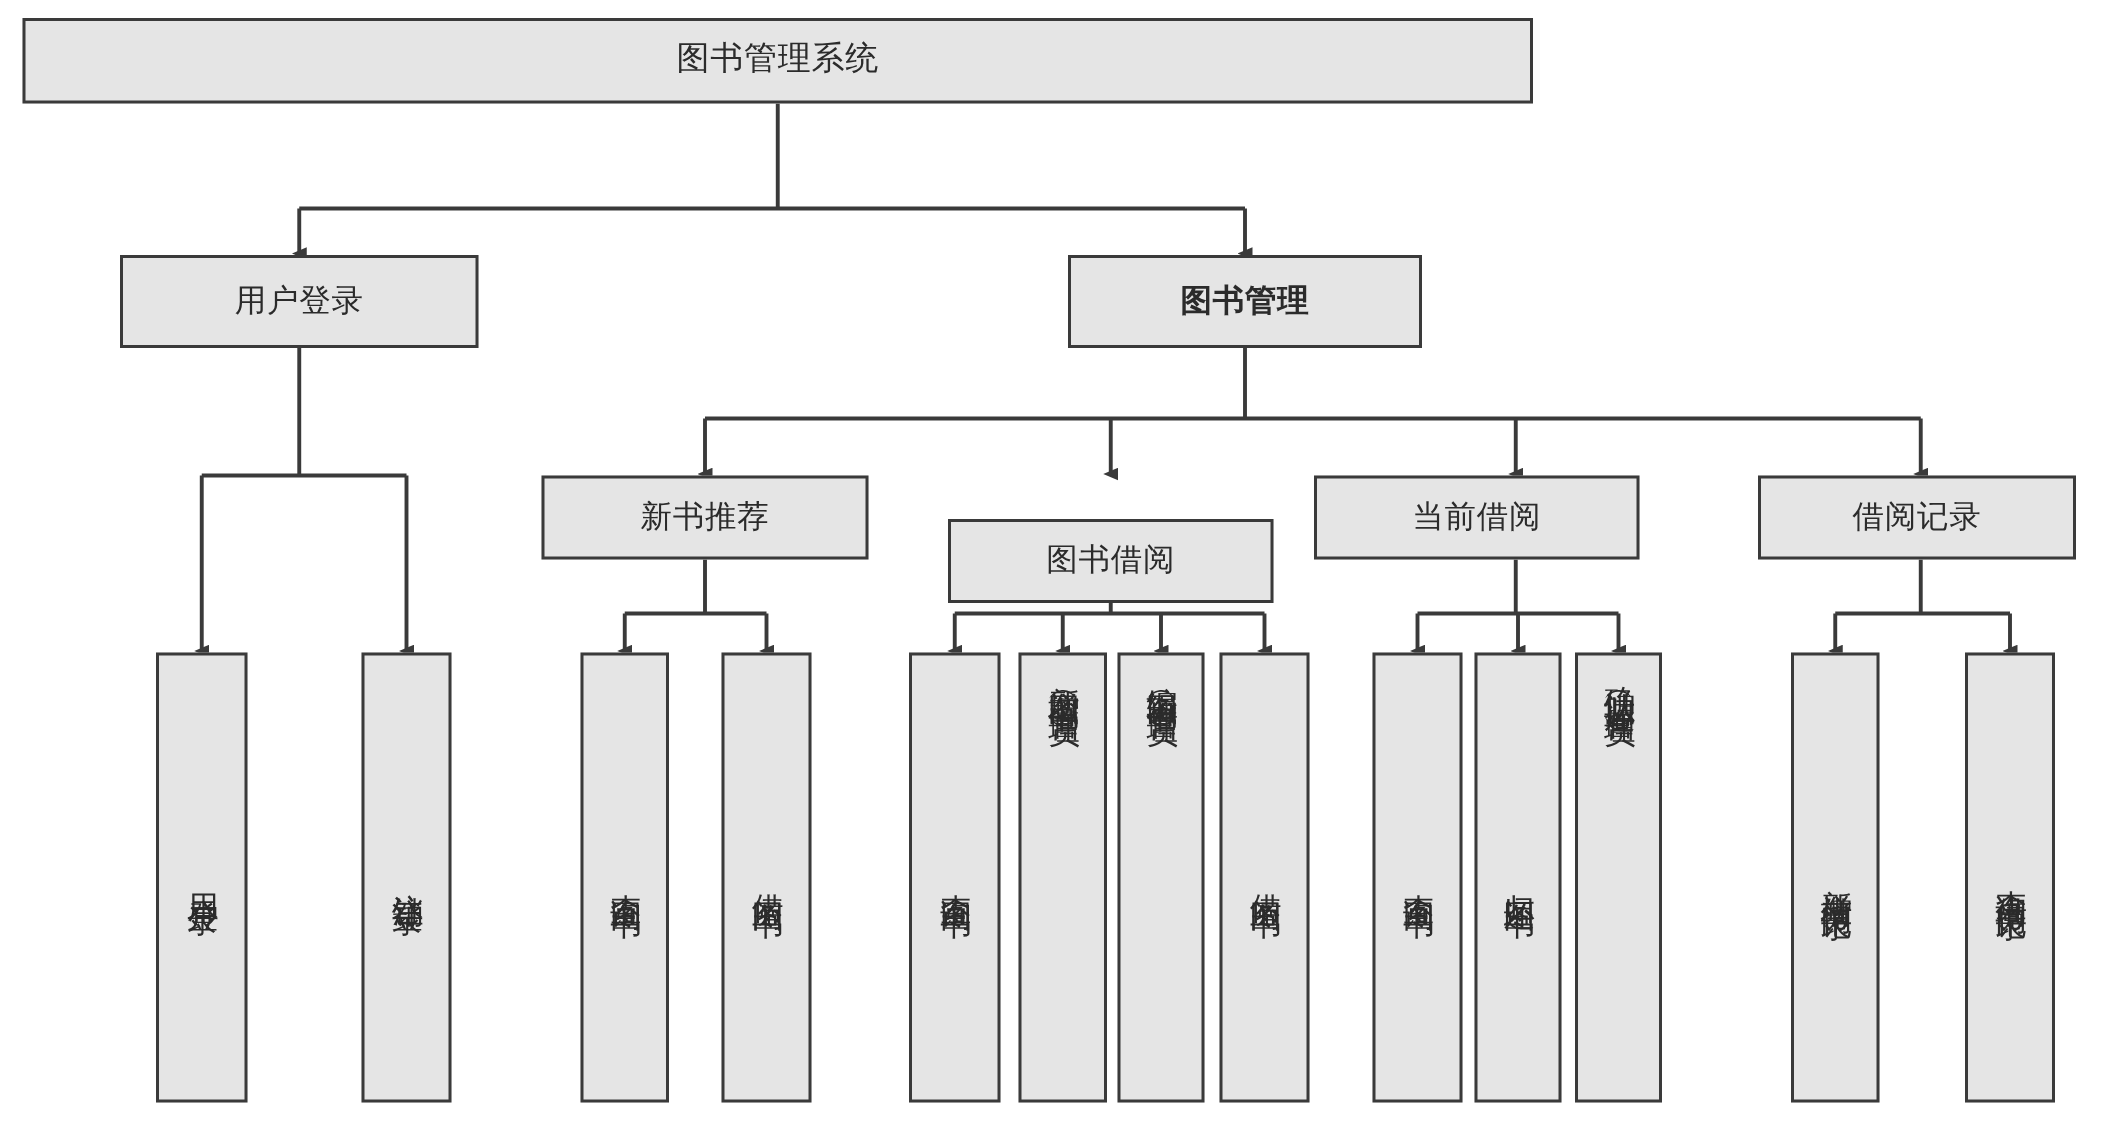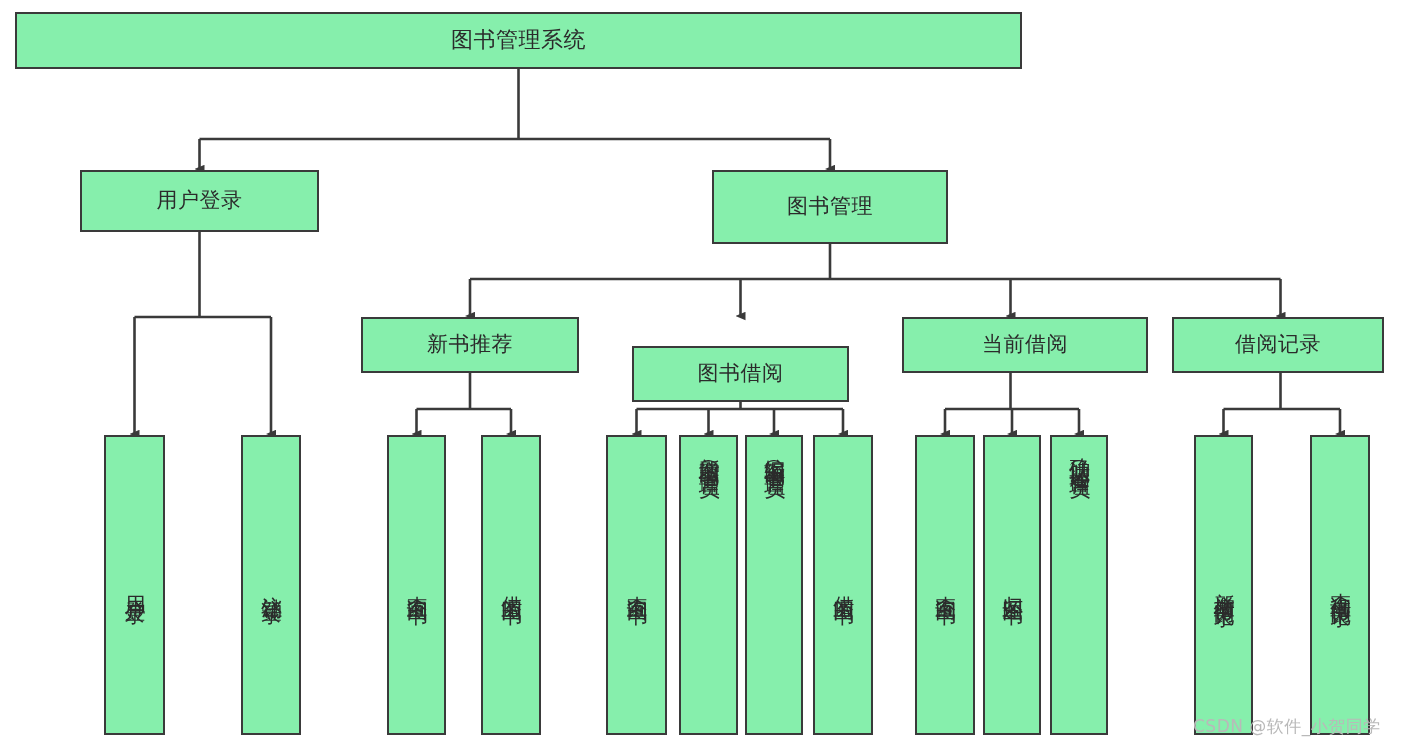--- a/index.html
+++ b/index.html
@@ -23,21 +23,21 @@
     left: 0;
     top: 0;
     width: 1405px;
     height: 747px;
     pointer-events: none;
   }
   .node {
     position: absolute;
     box-sizing: border-box;
     border: 2px solid #3a3a3a;
-    background: #86efac;
+    background: #e5e5e5;
     display: flex;
     align-items: center;
     justify-content: center;
     color: #2b2b2b;
     letter-spacing: 0.5px;
   }
   .node.horiz {
     font-size: 21px;
     line-height: 1.2;
   }
@@ -110,35 +110,34 @@
         <path d="M1280.5,373 L1280.5,409"></path>
         <path d="M1223.5,409 L1340,409"></path>
         <path d="M1223.5,409 L1223.5,434" marker-end="url(#arrowhead)"></path>
         <path d="M1340,409 L1340,434" marker-end="url(#arrowhead)"></path>
       </g>
   </svg>
 
   <div id="nodes-layer">
       <div class="node root horiz" style="left: 15px; top: 12px; width: 1007px; height: 57px;">图书管理系统</div>
       <div class="node horiz" style="left: 80px; top: 170px; width: 239px; height: 62px;">用户登录</div>
-      <div class="node horiz" style="left: 712px; top: 170px; width: 236px; height: 74px;">图书管理</div>
+      <div class="node horiz" style="left: 712px; top: 170px; width: 236px; height: 62px; font-weight: bold;">图书管理</div>
       <div class="node horiz" style="left: 361px; top: 317px; width: 218px; height: 56px;">新书推荐</div>
       <div class="node horiz" style="left: 632px; top: 317px; width: 217px; height: 56px; margin-top: 29px;">图书借阅</div>
-      <div class="node horiz" style="left: 902px; top: 317px; width: 246px; height: 56px;">当前借阅</div>
+      <div class="node horiz" style="left: 876px; top: 317px; width: 217px; height: 56px;">当前借阅</div>
       <div class="node horiz" style="left: 1172px; top: 317px; width: 212px; height: 56px;">借阅记录</div>
       <div class="node vert" style="left: 104px; top: 435px; width: 61px; height: 300px;">用户登录</div>
       <div class="node vert" style="left: 241px; top: 435px; width: 60px; height: 300px;">注销登录</div>
       <div class="node vert" style="left: 387px; top: 435px; width: 59px; height: 300px;">查询图书</div>
       <div class="node vert" style="left: 481px; top: 435px; width: 60px; height: 300px;">借阅图书</div>
       <div class="node vert" style="left: 606px; top: 435px; width: 61px; height: 300px;">查询图书</div>
       <div class="node vert top-align" style="left: 679px; top: 435px; width: 59px; height: 300px;">新增图书（管理员）</div>
       <div class="node vert top-align" style="left: 745px; top: 435px; width: 58px; height: 300px;">编辑图书（管理员）</div>
       <div class="node vert" style="left: 813px; top: 435px; width: 60px; height: 300px;">借阅图书</div>
       <div class="node vert" style="left: 915px; top: 435px; width: 60px; height: 300px;">查询图书</div>
       <div class="node vert" style="left: 983px; top: 435px; width: 58px; height: 300px;">归还图书</div>
       <div class="node vert top-align" style="left: 1050px; top: 435px; width: 58px; height: 300px;">确认归还（管理员）</div>
       <div class="node vert" style="left: 1194px; top: 435px; width: 59px; height: 300px;">新增借阅记录</div>
       <div class="node vert" style="left: 1310px; top: 435px; width: 60px; height: 300px;">查询借阅记录</div>
     </div>
 
-  <div class="watermark" style="left: 1193px; top: 715px; color: rgb(185, 185, 185);">CSDN @软件_小贺同学</div>
 
 </div>
 
 </body></html>

